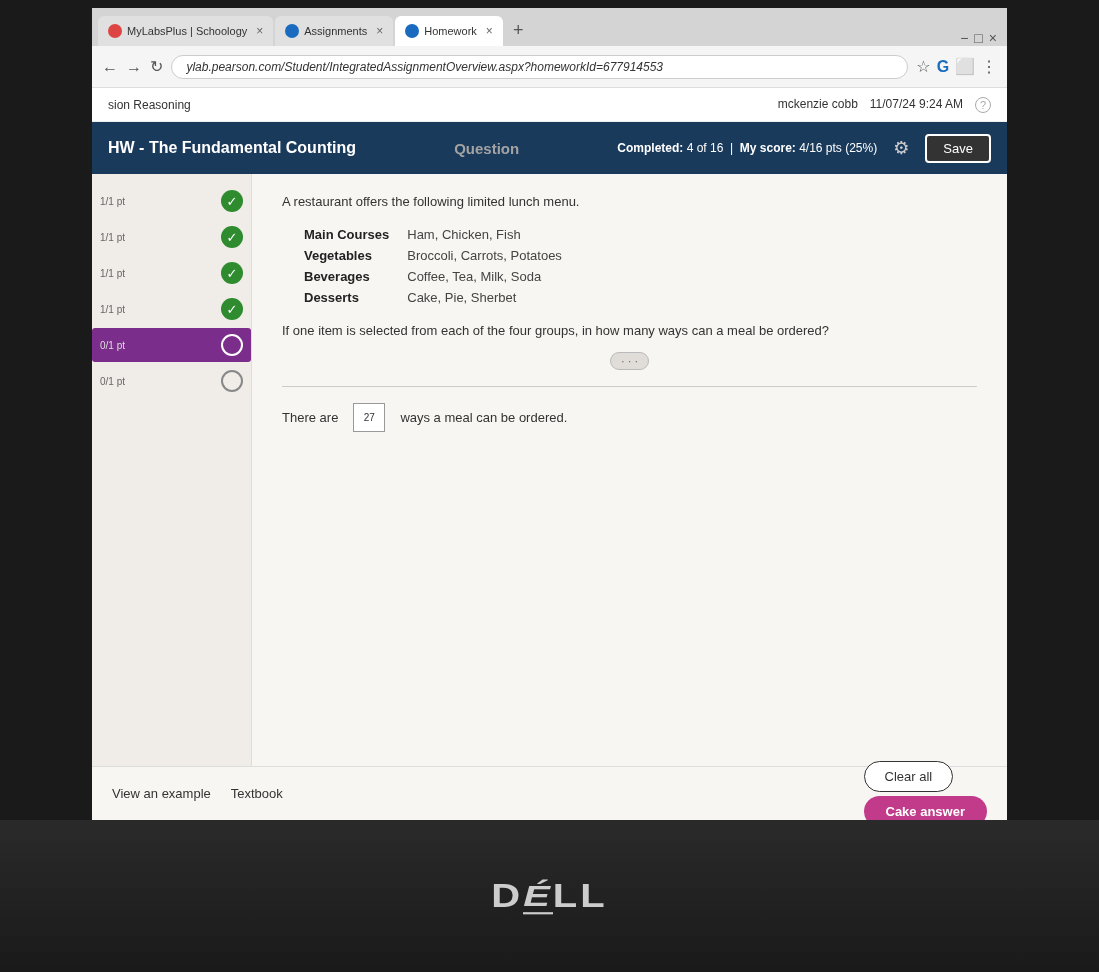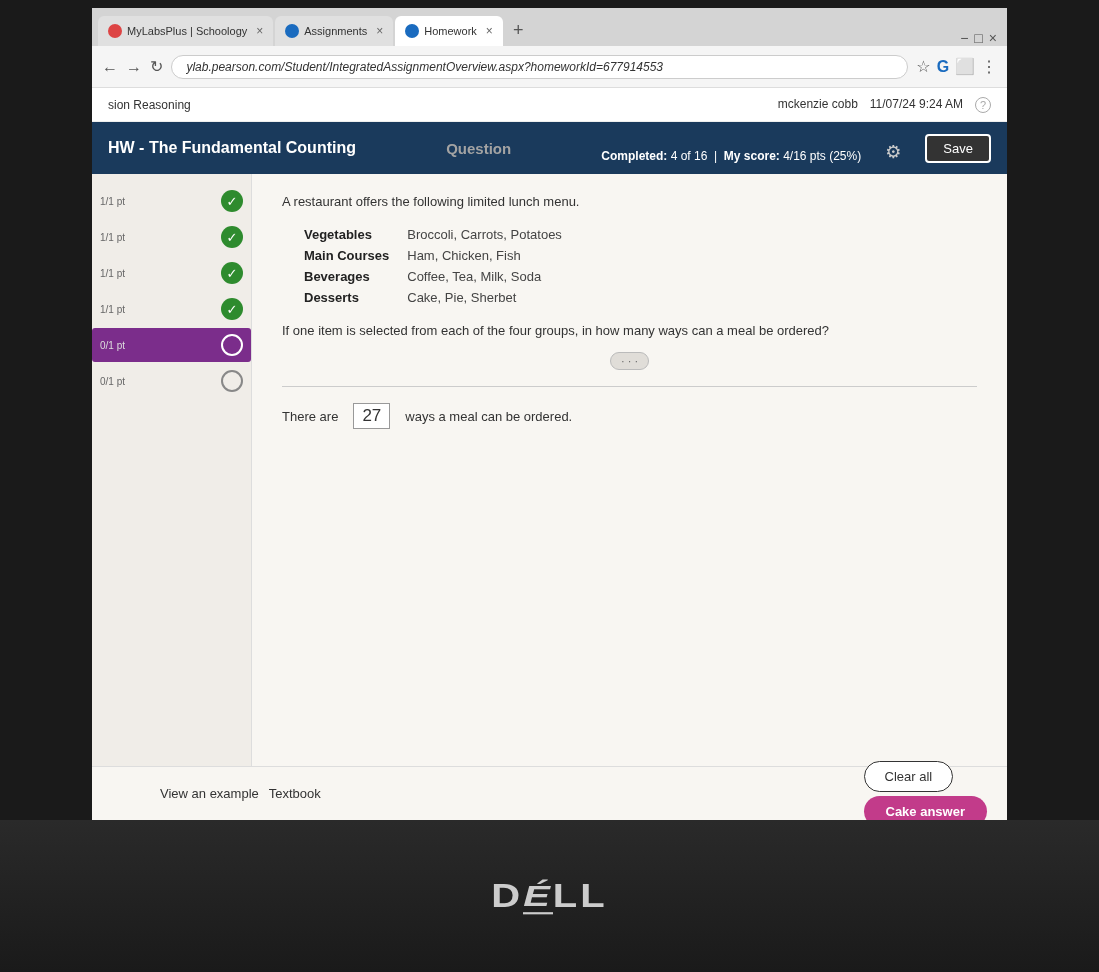--- a/index.html
+++ b/index.html
@@ -172,22 +172,22 @@
     .question-label {
       color: #a3a3a3;
       font-size: 15px;
       font-weight: bold;
       flex: 1;
       text-align: center;
     }
 
     .header-right {
       display: flex;
-      align-items: flex-end;
-      gap: 24px;
+      align-items: center;
+      gap: 16px;
       flex: 0 0 auto;
     }
 
     .completed-text {
       color: #fff;
       font-size: 12px;
     }
 
     .gear-icon {
       color: #ccc;
@@ -323,43 +323,42 @@
       font-size: 13px;
       color: #333;
       display: flex;
       align-items: center;
       gap: 15px;
     }
 
     .answer-box {
       display: inline-block;
       border: 1px solid #999;
-      padding: 2px 8px;
-      font-size: 17px;
+      padding: 8px 8px;
+      font-size: 10px;
       background: #fff;
       min-width: 32px;
       text-align: center;
     }
 
     
     .bottom-bar {
       background: #f8f6f2;
       border-top: 1px solid #ddd;
       display: flex;
       align-items: center;
       justify-content: space-between;
       padding: 10px 20px;
       height: 54px;
     }
 
     .bottom-left {
       display: flex;
-      gap: 10px;
-      align-items: center;
-      margin-left: 48px;
+      gap: 20px;
+      align-items: center;
     }
 
     .bottom-link {
       font-size: 13px;
       color: #333;
       text-decoration: none;
       cursor: pointer;
     }
 
     .bottom-right {
@@ -554,26 +553,26 @@
         </div>
       </div>
 
       <div class="question-content">
 
         <p class="question-text">A restaurant offers the following limited lunch menu.</p>
 
         <table class="menu-table">
           <tbody>
               <tr>
+            <td>Main Courses</td>
+            <td>Ham, Chicken, Fish</td>
+          </tr>
+          <tr>
             <td>Vegetables</td>
             <td>Broccoli, Carrots, Potatoes</td>
-          </tr>
-          <tr>
-            <td>Main Courses</td>
-            <td>Ham, Chicken, Fish</td>
           </tr>
           <tr>
             <td>Beverages</td>
             <td>Coffee, Tea, Milk, Soda</td>
           </tr>
           <tr>
             <td>Desserts</td>
             <td>Cake, Pie, Sherbet</td>
           </tr>
         </tbody>

